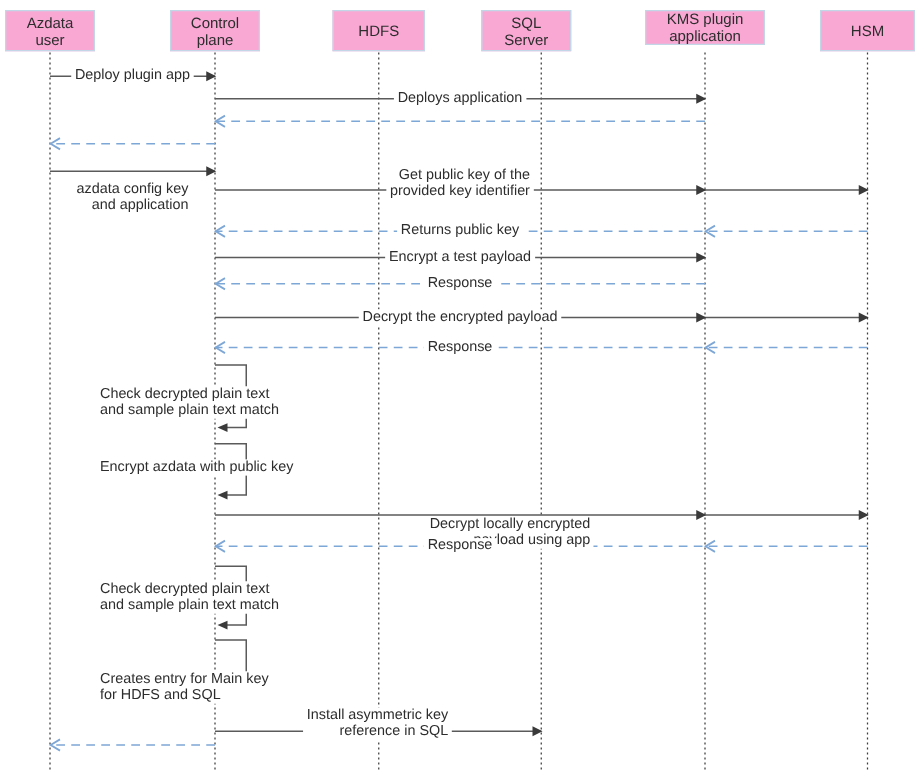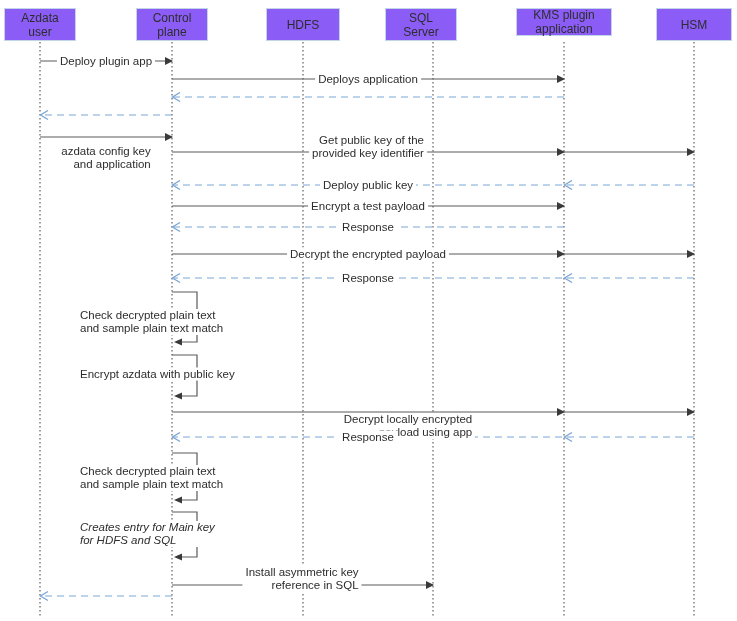--- a/index.html
+++ b/index.html
@@ -23,21 +23,21 @@
   .actor-box {
     position: absolute;
     display: flex;
     align-items: center;
     justify-content: center;
     text-align: center;
     white-space: pre-line;
     font-size: 12px;
     line-height: 14px;
     color: #2d2d2d;
-    background: #8b5cf6;
+    background: #f9a8d4;
     border: 1px solid #c3d6e7;
     box-sizing: border-box;
   }
   .msg-label {
     position: absolute;
     background: #ffffff;
     color: #2d2d2d;
     font-size: 11.5px;
     line-height: 13px;
     white-space: pre-line;
@@ -107,34 +107,34 @@
       <line x1="172" y1="596" x2="40" y2="596" stroke="#7da7d6" stroke-width="1.2" stroke-dasharray="7 5"></line>
       <path d="M 48 591.5 L 40.5 596 L 48 600.5" fill="none" stroke="#7da7d6" stroke-width="1.4"></path>
     </svg>
   <div id="html-layer">
       <div class="msg-label" style="left: 106px; top: 61px;">Deploy plugin app</div>
       <div class="msg-label" style="left: 368px; top: 79px;">Deploys application</div>
       <div class="msg-label" style="left: 106px; top: 142px; margin-top: 16px;">azdata config key
 and application</div>
       <div class="msg-label" style="left: 368px; top: 147px;">Get public key of the
 provided key identifier</div>
-      <div class="msg-label" style="left: 368px; top: 185px;">Deploy public key</div>
+      <div class="msg-label" style="left: 368px; top: 185px;">Returns public key</div>
       <div class="msg-label" style="left: 368px; top: 206px;">Encrypt a test payload</div>
       <div class="msg-label" style="left: 368px; top: 227px;">Response</div>
       <div class="msg-label" style="left: 368px; top: 254px;">Decrypt the encrypted payload</div>
       <div class="msg-label" style="left: 368px; top: 278px;">Response</div>
       <div class="msg-label self" style="left: 78px; top: 322px;">Check decrypted plain text
 and sample plain text match</div>
       <div class="msg-label self" style="left: 78px; top: 374px;">Encrypt azdata with public key</div>
       <div class="msg-label" style="left: 368px; top: 426px; margin-left: 40px;">Decrypt locally encrypted
 payload using app</div>
       <div class="msg-label" style="left: 368px; top: 437px;">Response</div>
       <div class="msg-label self" style="left: 78px; top: 478px;">Check decrypted plain text
 and sample plain text match</div>
-      <div class="msg-label self" style="left: 78px; top: 534px; font-style: italic;">Creates entry for Main key
+      <div class="msg-label self" style="left: 78px; top: 550px;">Creates entry for Main key
 for HDFS and SQL</div>
       <div class="msg-label" style="left: 302px; top: 579px;">Install asymmetric key
 reference in SQL</div>
       <div class="actor-box" style="left: 4px; top: 8px; width: 72px; height: 33px;">Azdata
 user</div>
       <div class="actor-box" style="left: 136px; top: 8px; width: 72px; height: 33px;">Control
 plane</div>
       <div class="actor-box" style="left: 266px; top: 8px; width: 74px; height: 33px;">HDFS</div>
       <div class="actor-box" style="left: 385px; top: 8px; width: 72px; height: 33px;">SQL
 Server</div>

